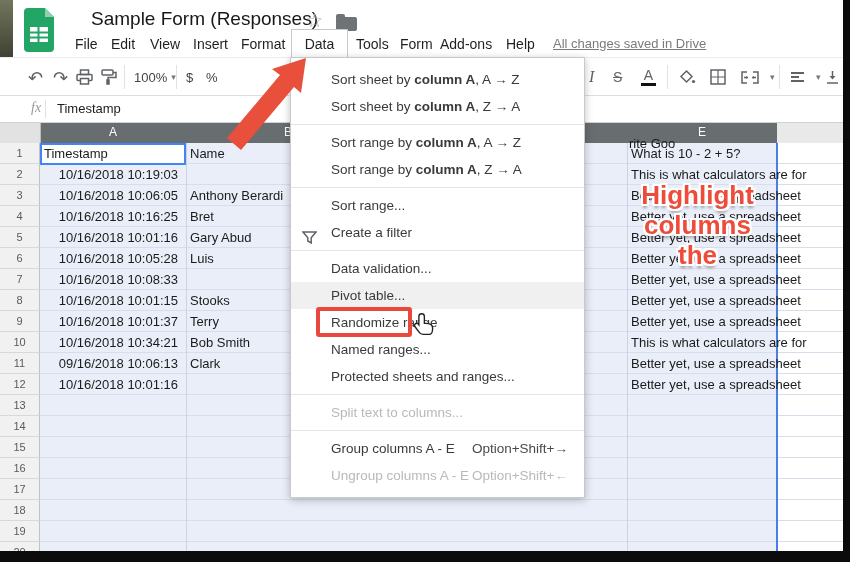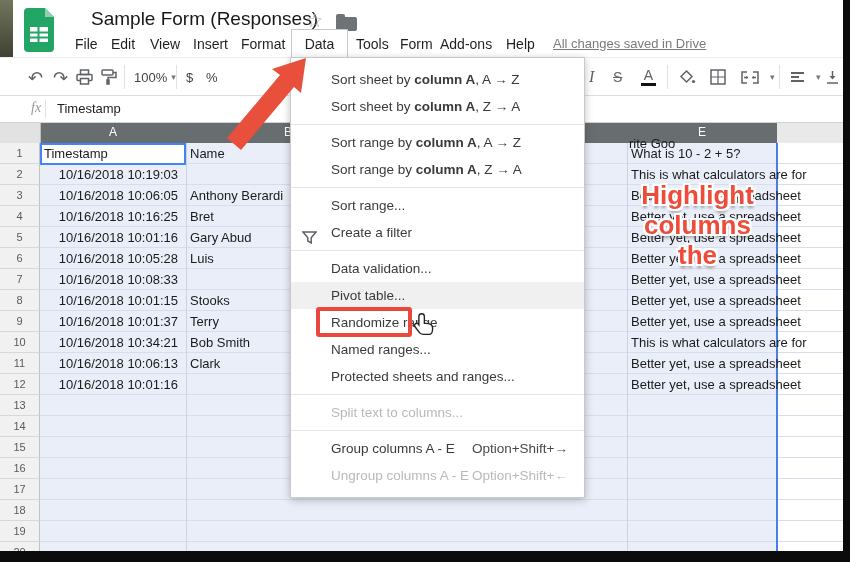--- a/index.html
+++ b/index.html
@@ -252,21 +252,21 @@
     <div class="cell" style="position: absolute; left: 631px; top: 148px;">Better yet, use a spreadsheet</div>
     <div class="cell" style="position: absolute; top: 169px; left: 40px; width: 138px; text-align: right;">10/16/2018 10:01:15</div>
     <div class="cell" style="position: absolute; left: 190px; top: 169px;">Stooks</div>
     <div class="cell" style="position: absolute; left: 631px; top: 169px;">Better yet, use a spreadsheet</div>
     <div class="cell" style="position: absolute; top: 190px; left: 40px; width: 138px; text-align: right;">10/16/2018 10:01:37</div>
     <div class="cell" style="position: absolute; left: 190px; top: 190px;">Terry</div>
     <div class="cell" style="position: absolute; left: 631px; top: 190px;">Better yet, use a spreadsheet</div>
     <div class="cell" style="position: absolute; top: 211px; left: 40px; width: 138px; text-align: right;">10/16/2018 10:34:21</div>
     <div class="cell" style="position: absolute; left: 190px; top: 211px;">Bob Smith</div>
     <div class="cell" style="position: absolute; left: 631px; top: 211px;">This is what calculators are for</div>
-    <div class="cell" style="position: absolute; top: 232px; left: 40px; width: 138px; text-align: right;">10/16/2018 10:06:13</div>
+    <div class="cell" style="position: absolute; top: 232px; left: 40px; width: 138px; text-align: right;">09/16/2018 10:06:13</div>
     <div class="cell" style="position: absolute; left: 190px; top: 232px;">Clark</div>
     <div class="cell" style="position: absolute; left: 631px; top: 232px;">Better yet, use a spreadsheet</div>
     <div class="cell" style="position: absolute; top: 253px; left: 40px; width: 138px; text-align: right;">10/16/2018 10:01:16</div>
     <div class="cell" style="position: absolute; left: 631px; top: 253px;">Better yet, use a spreadsheet</div>
   </div>
 
 <div class="abs menu" id="dataMenu">
     <div class="mi"><span>Sort sheet by </span><b>column A</b><span>, A → Z</span></div>
     <div class="mi"><span>Sort sheet by </span><b>column A</b><span>, Z → A</span></div>
     <div class="msep"></div>

